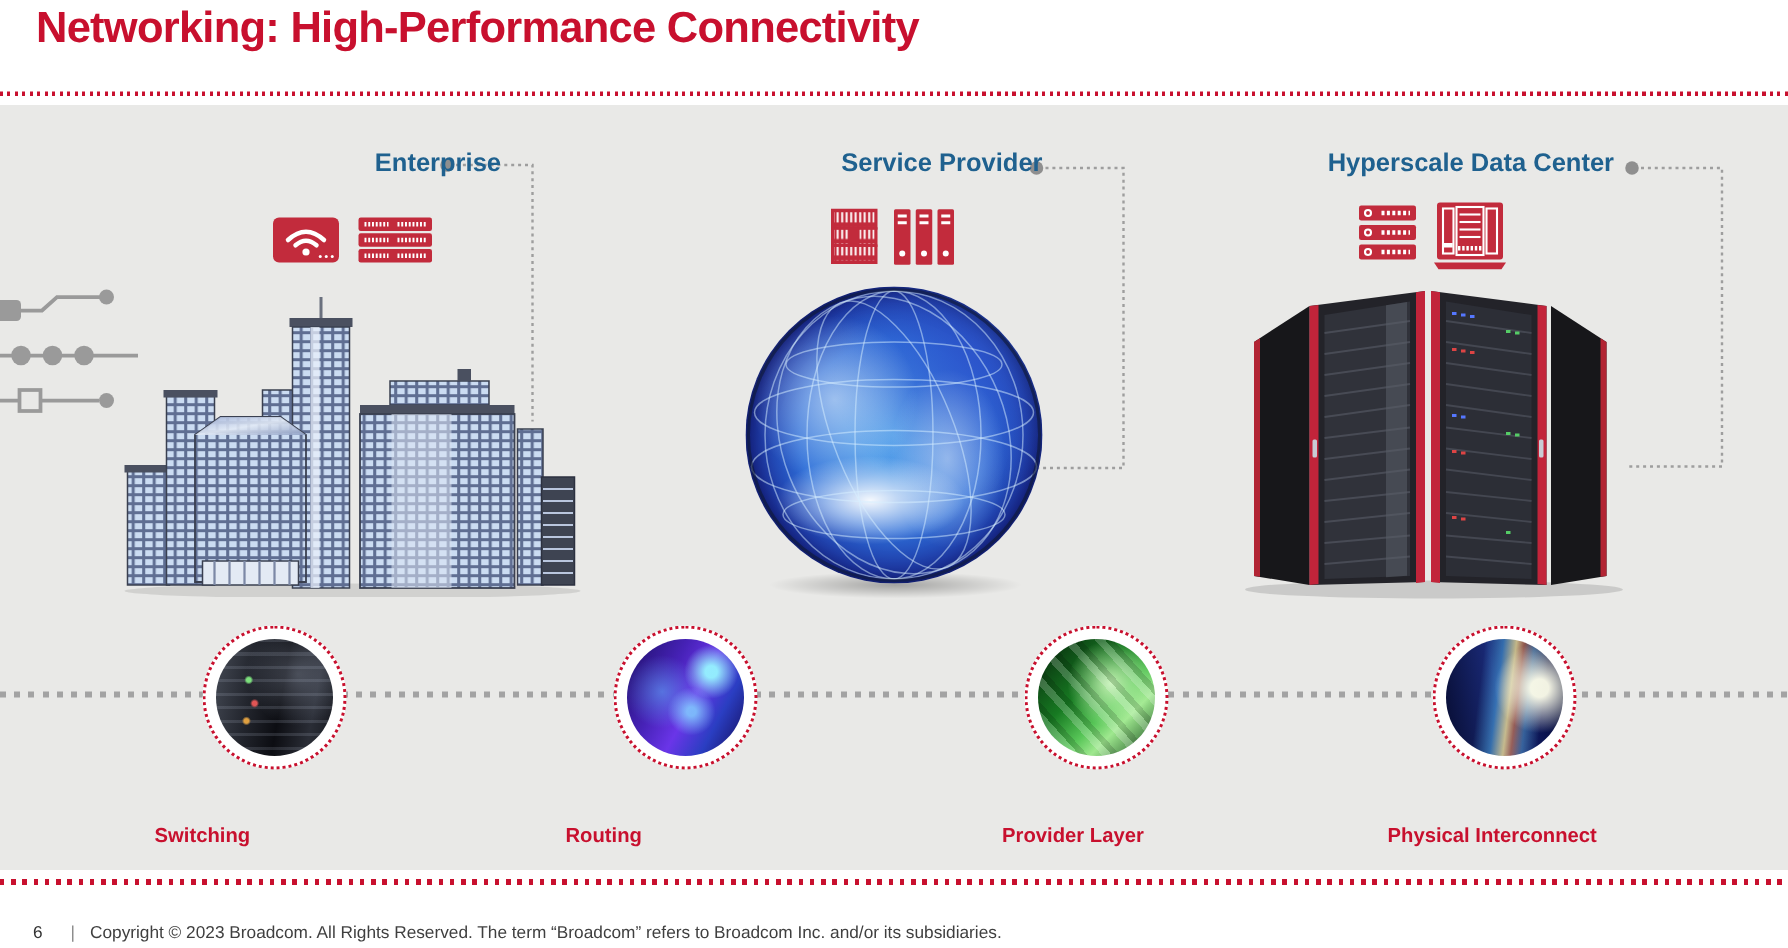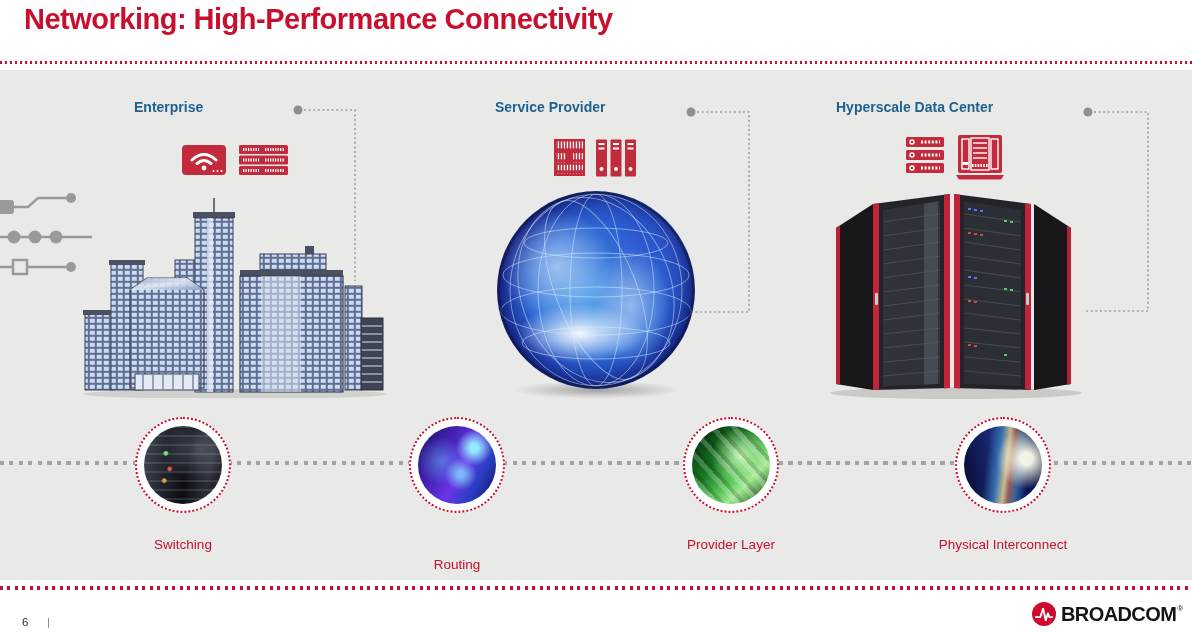--- a/index.html
+++ b/index.html
@@ -18,22 +18,22 @@
     background:repeating-linear-gradient(90deg,#C8102E 0 2px, transparent 2px 5px);
   }
   .rule-bottom {
     position:absolute; left:0; top:586px; width:1192px; height:4px;
     background:repeating-linear-gradient(90deg,#C8102E 0 3px, transparent 3px 7.5px);
   }
   
   .panel { position:absolute; left:0; top:70px; width:1192px; height:510px; background:#E9E9E7; }
   
   .col-heading {
-    position:absolute; top:99px; font-size:14px; font-weight:bold; color:#1F618F;
-    text-align:left; white-space:nowrap;
+    position:absolute; top:99px; font-size:17px; font-weight:bold; color:#1F618F;
+    text-align:right; white-space:nowrap;
   }
   .h-enterprise { left:134px; width:200px; }
   .h-sp { left:495px; width:200px; }
   .h-hdc { left:836px; width:240px; }
   
   .overlay { position:absolute; left:0; top:0; width:1192px; height:632px; pointer-events:none; }
   
   .icon-row { position:absolute; }
   .ir-ent { left:182px; top:144px; }
   .ir-sp  { left:554px; top:139px; }
@@ -94,25 +94,25 @@
       radial-gradient(circle at 62% 38%, rgba(215,255,195,.85), transparent 42%),
       linear-gradient(135deg,#05200a 0%, #177a22 40%, #57c557 60%, #9fe88f 72%, #0b3d14 100%);
   }
   .img-optical {
     background:
       radial-gradient(circle at 80% 42%, rgba(255,255,235,.95) 0 6px, transparent 30px),
       linear-gradient(97deg, transparent 30%, rgba(90,200,255,.45) 44%, rgba(255,235,150,.75) 54%, rgba(255,140,70,.55) 60%, rgba(120,220,255,.35) 68%, transparent 80%),
       linear-gradient(80deg,#070c30 0%, #1a2a78 45%, #0a1350 75%, #060a28 100%);
   }
   .prod-label {
-    position:absolute; top:537px; font-size:13.5px; font-weight:normal; color:#C8102E;
-    text-align:center; line-height:1.12;
+    position:absolute; top:549px; font-size:13.5px; font-weight:bold; color:#C8102E;
+    text-align:left; line-height:1.12;
   }
   .l-switching { left:103px; width:160px; }
-  .l-routing   { left:377px; width:160px;margin-top:20px; }
+  .l-routing   { left:377px; width:160px; }
   .l-physical  { left:668px; width:126px; }
   .l-optical   { left:925px; width:156px; }
   
   .page-num { position:absolute; left:22px; top:616px; font-size:11.5px; color:#333; }
   .footer-divider { position:absolute; left:47px; top:616px; font-size:11.5px; color:#888; }
   .footer-text { position:absolute; left:60px; top:616px; font-size:11.5px; color:#3F3F3F; white-space:nowrap; }
   .logo { position:absolute; left:1032px; top:602px; display:flex; align-items:center; }
   .logo-mark { width:24px; height:24px; margin-right:5px; }
   .logo-text { font-size:20px; font-weight:bold; color:#151515; letter-spacing:-0.6px; }
   .logo-reg { font-size:8px; color:#151515; vertical-align:top; position:relative; top:-6px; left:1px; font-weight:normal; }
@@ -414,23 +414,16 @@
   </div>
 
   <div class="prod-label l-switching">Switching</div>
   <div class="prod-label l-routing">Routing</div>
   <div class="prod-label l-physical">Provider Layer</div>
   <div class="prod-label l-optical">Physical Interconnect</div>
 
   <div class="rule-bottom"></div>
   <div class="page-num">6</div>
   <div class="footer-divider">|</div>
-
-  <div class="logo">
-    <svg class="logo-mark" viewBox="0 0 22 22">
-      <circle cx="11" cy="11" r="11" fill="#CC092F"></circle>
-      <path d="M3.5 13.8 H7.6 L10.2 6.2 L12.6 16.8 L14.6 10.4 L15.9 13.8 H18.5" fill="none" stroke="#fff" stroke-width="1.7" stroke-linejoin="round" stroke-linecap="round"></path>
-    </svg>
-    <span class="logo-text">BROADCOM</span>
-    <span class="logo-reg">®</span>
-  </div>
+  <div class="footer-text">Copyright © 2023 Broadcom.  All Rights Reserved. The term “Broadcom” refers to Broadcom Inc. and/or its subsidiaries.</div>
+
 
 </div>
 
 </body></html>

